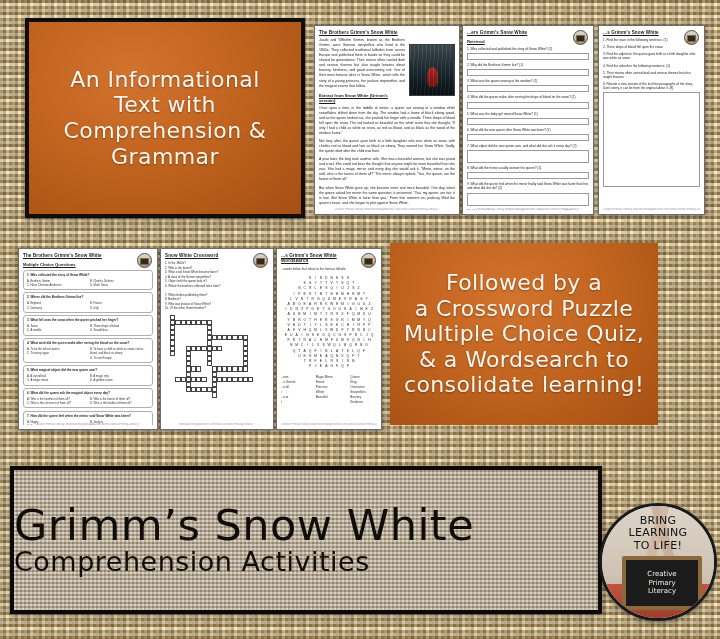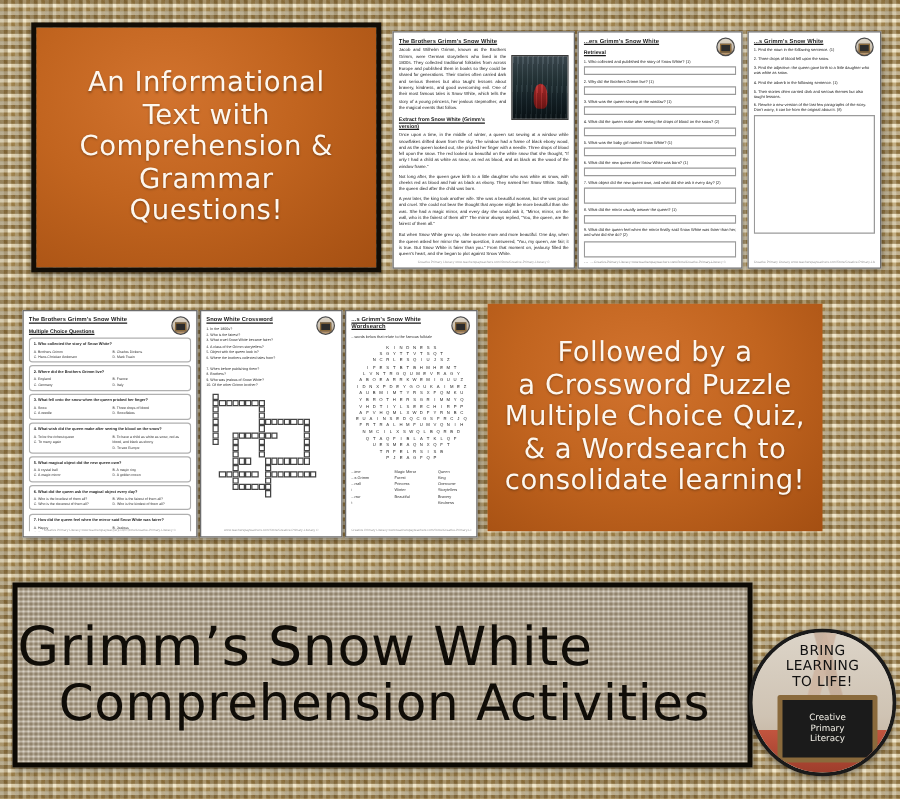--- a/index.html
+++ b/index.html
@@ -61,21 +61,21 @@
       repeating-linear-gradient(90deg, rgba(255,255,255,.26) 0 2px, rgba(95,82,60,.22) 2px 4px);
     background-size:4px 4px,4px 4px;
     display:flex;flex-direction:column;align-items:flex-start;justify-content:center;
     z-index:7;box-shadow:0 2px 6px rgba(0,0,0,.4);
   }
   #title-bar .tline{
     font-family:"DejaVu Sans",sans-serif;
     color:#100d08;font-size:43px;line-height:1.06;white-space:nowrap;
     letter-spacing:.5px;
   }
-  #title-bar .tline.two{font-size:40px;padding-left:33px;}
+  #title-bar .tline.two{font-size:27px;}
 
   
   #logo-badge{
     position:absolute;left:599px;top:503px;width:112px;height:112px;border-radius:50%;
     border:3px solid #1a1a1a;overflow:hidden;z-index:8;
     background:linear-gradient(180deg,#e8e2d8 0%,#d8cfc2 45%,#c3b6a4 100%);
     box-shadow:0 2px 5px rgba(0,0,0,.4);
   }
   #logo-badge .arms{
     position:absolute;inset:0;
@@ -1003,21 +1003,20 @@
   </div>
   <div class="pg-foot">Creative Primary Literacy www.teacherspayteachers.com/Store/Creative-Primary-Literacy ©</div>
 </div>
 
 <div class="promo" id="promo-top">
   <span id="promo-top-text">
       <div>An Informational</div>
       <div>Text with</div>
       <div>Comprehension &amp;</div>
       <div>Grammar</div>
-      <div>Questions!</div>
     </span>
 </div>
 
 <div class="promo" id="promo-right">
   <span id="promo-right-text">
       <div>Followed by a</div>
       <div>a Crossword Puzzle</div>
       <div>Multiple Choice Quiz,</div>
       <div>&amp; a Wordsearch to</div>
       <div>consolidate learning!</div>

